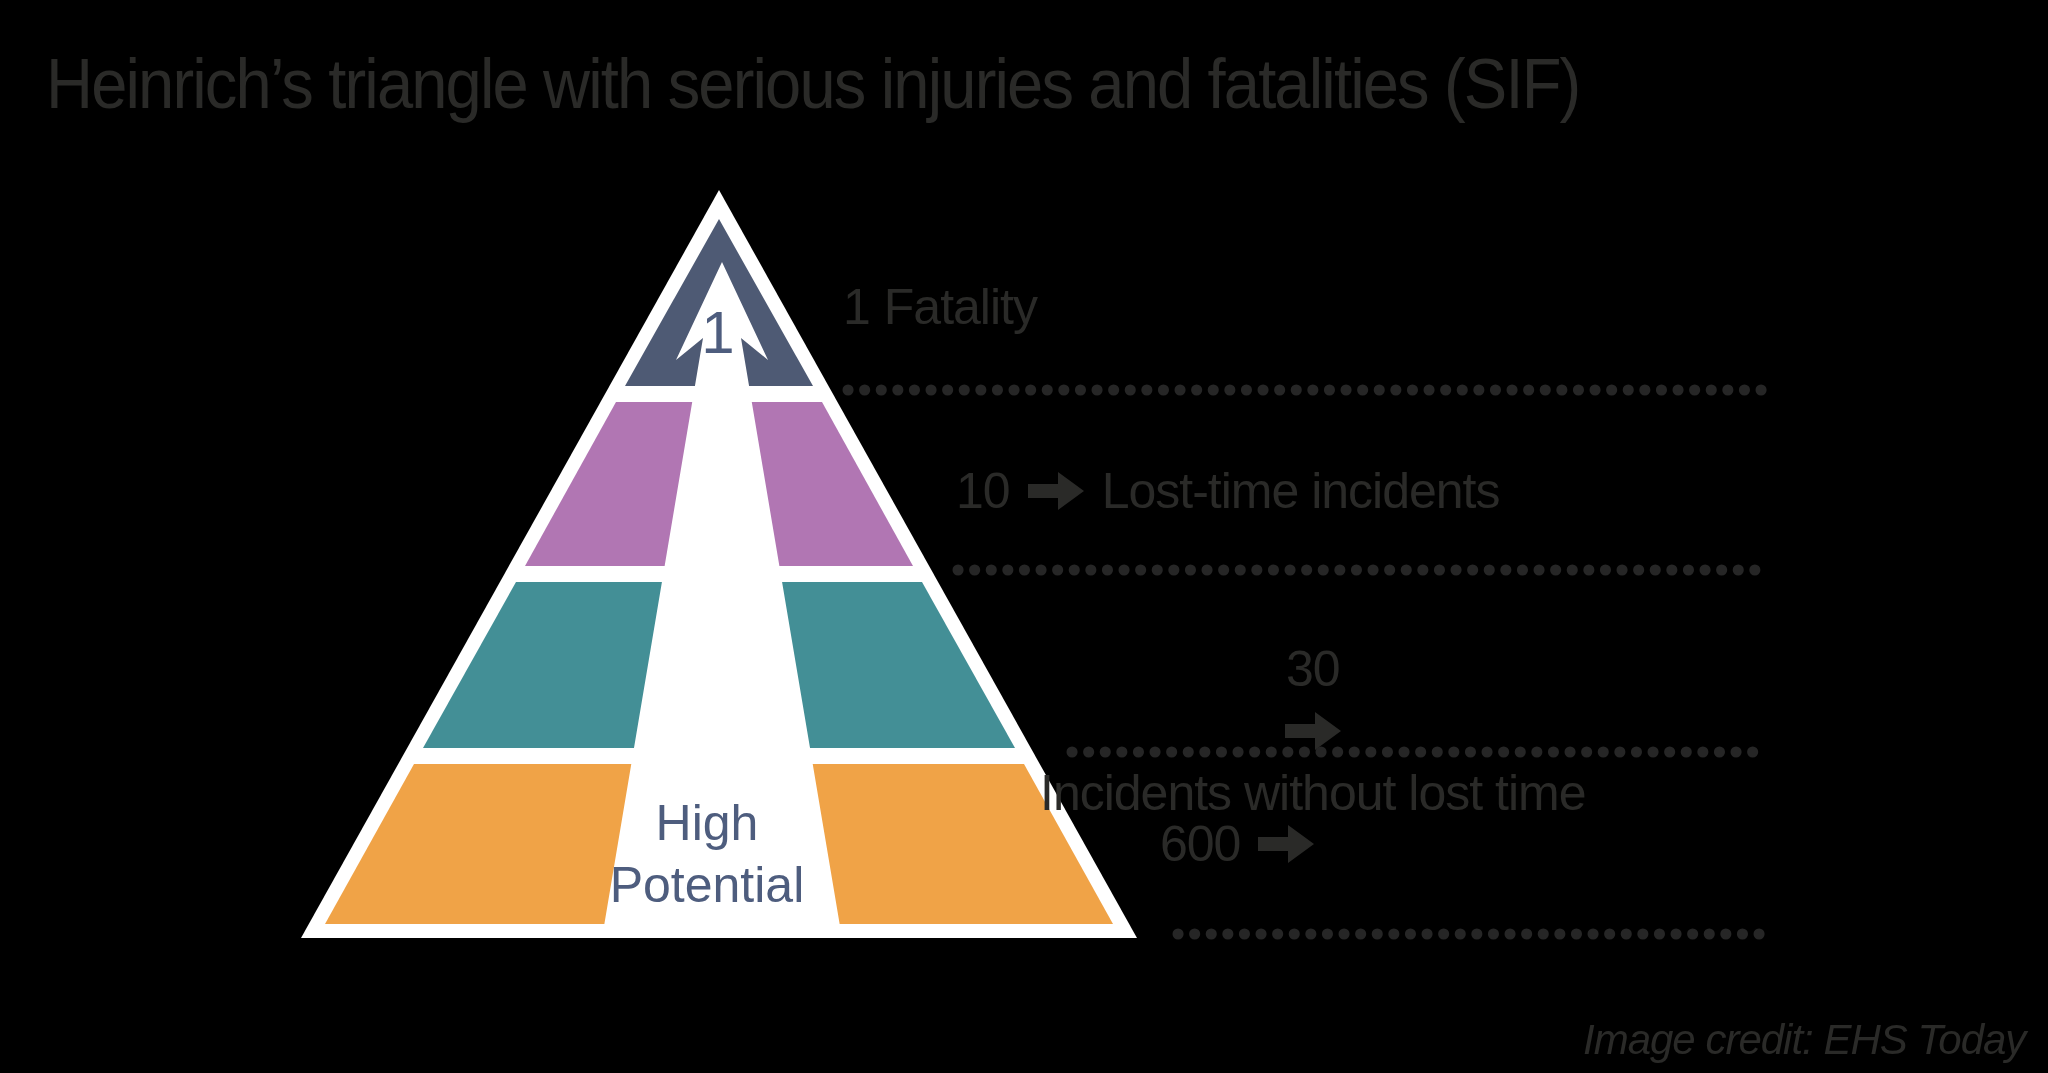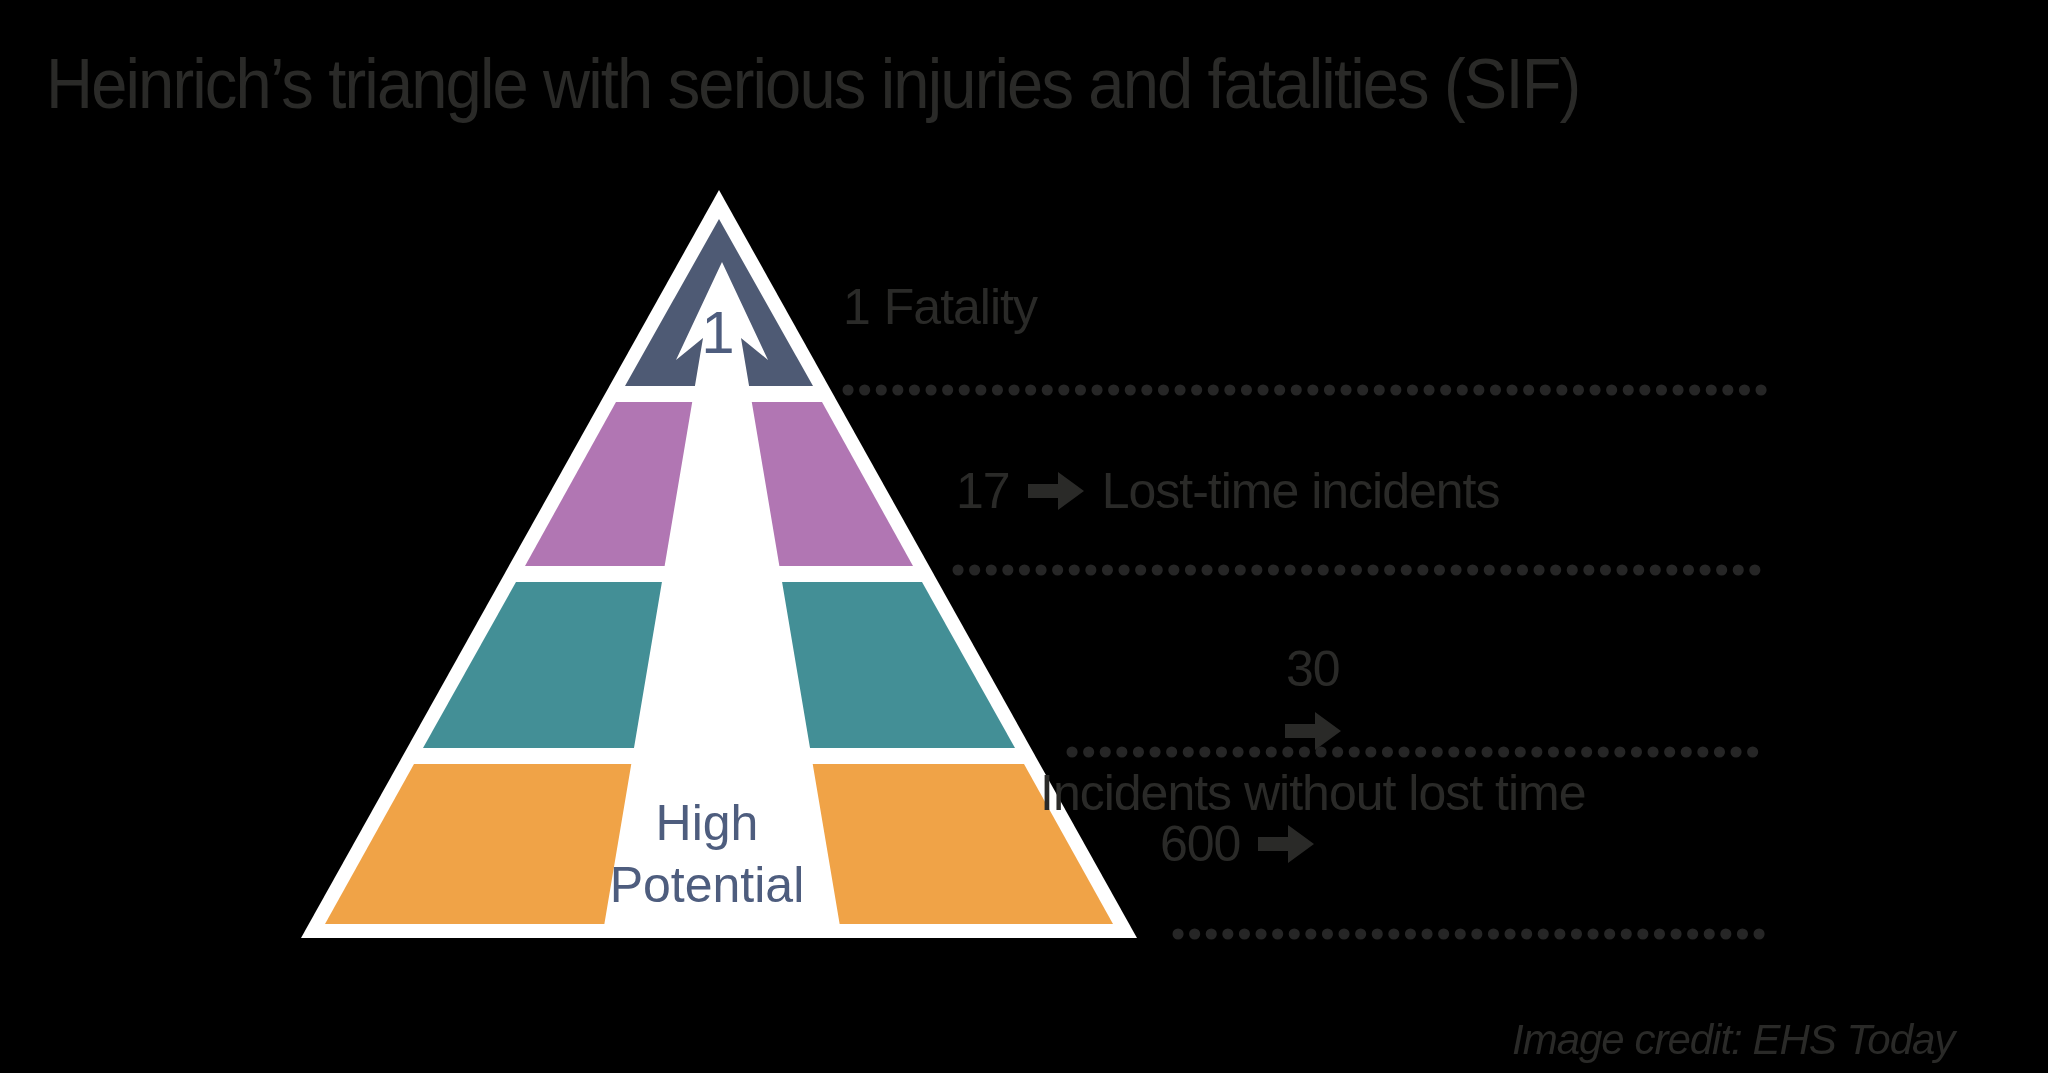--- a/index.html
+++ b/index.html
@@ -29,21 +29,21 @@
   .high-potential{
     position:absolute;left:547px;top:792px;width:320px;
     text-align:center;font-size:50px;line-height:62px;
     color:#4e5d7e;letter-spacing:0px;
   }
   .digit-one{
     position:absolute;left:690px;top:298px;width:56px;
     text-align:center;font-size:60px;color:#4e5d7e;font-weight:400;
   }
   .credit{
-    position:absolute;left:1512px;top:1016px;
+    position:absolute;left:1583px;top:1016px;
     font-size:42px;font-style:italic;letter-spacing:-1px;
     color:#2a2a28;white-space:nowrap;
   }
 </style>
 </head>
 <body>
 
 <div id="canvas">
 
   <svg id="pyramid-svg" width="2048" height="1073" viewBox="0 0 2048 1073">
@@ -74,21 +74,21 @@
     <div>High</div>
     <div>Potential</div>
   </div>
 
   <div class="label-row row-1">
     <span>1</span>
     <span>Fatality</span>
   </div>
 
   <div class="label-row row-2">
-    <span>17</span>
+    <span>10</span>
     <svg class="row-arrow" viewBox="0 0 56 38">
       <polygon points="0,12 30,12 30,0 56,19 30,38 30,26 0,26" fill="#2a2a28"></polygon>
     </svg>
     <span>Lost-time incidents</span>
   </div>
 
   <div class="label-row row-3">
     <span>30</span>
     <svg class="row-arrow" viewBox="0 0 56 38">
       <polygon points="0,12 30,12 30,0 56,19 30,38 30,26 0,26" fill="#2a2a28"></polygon>

